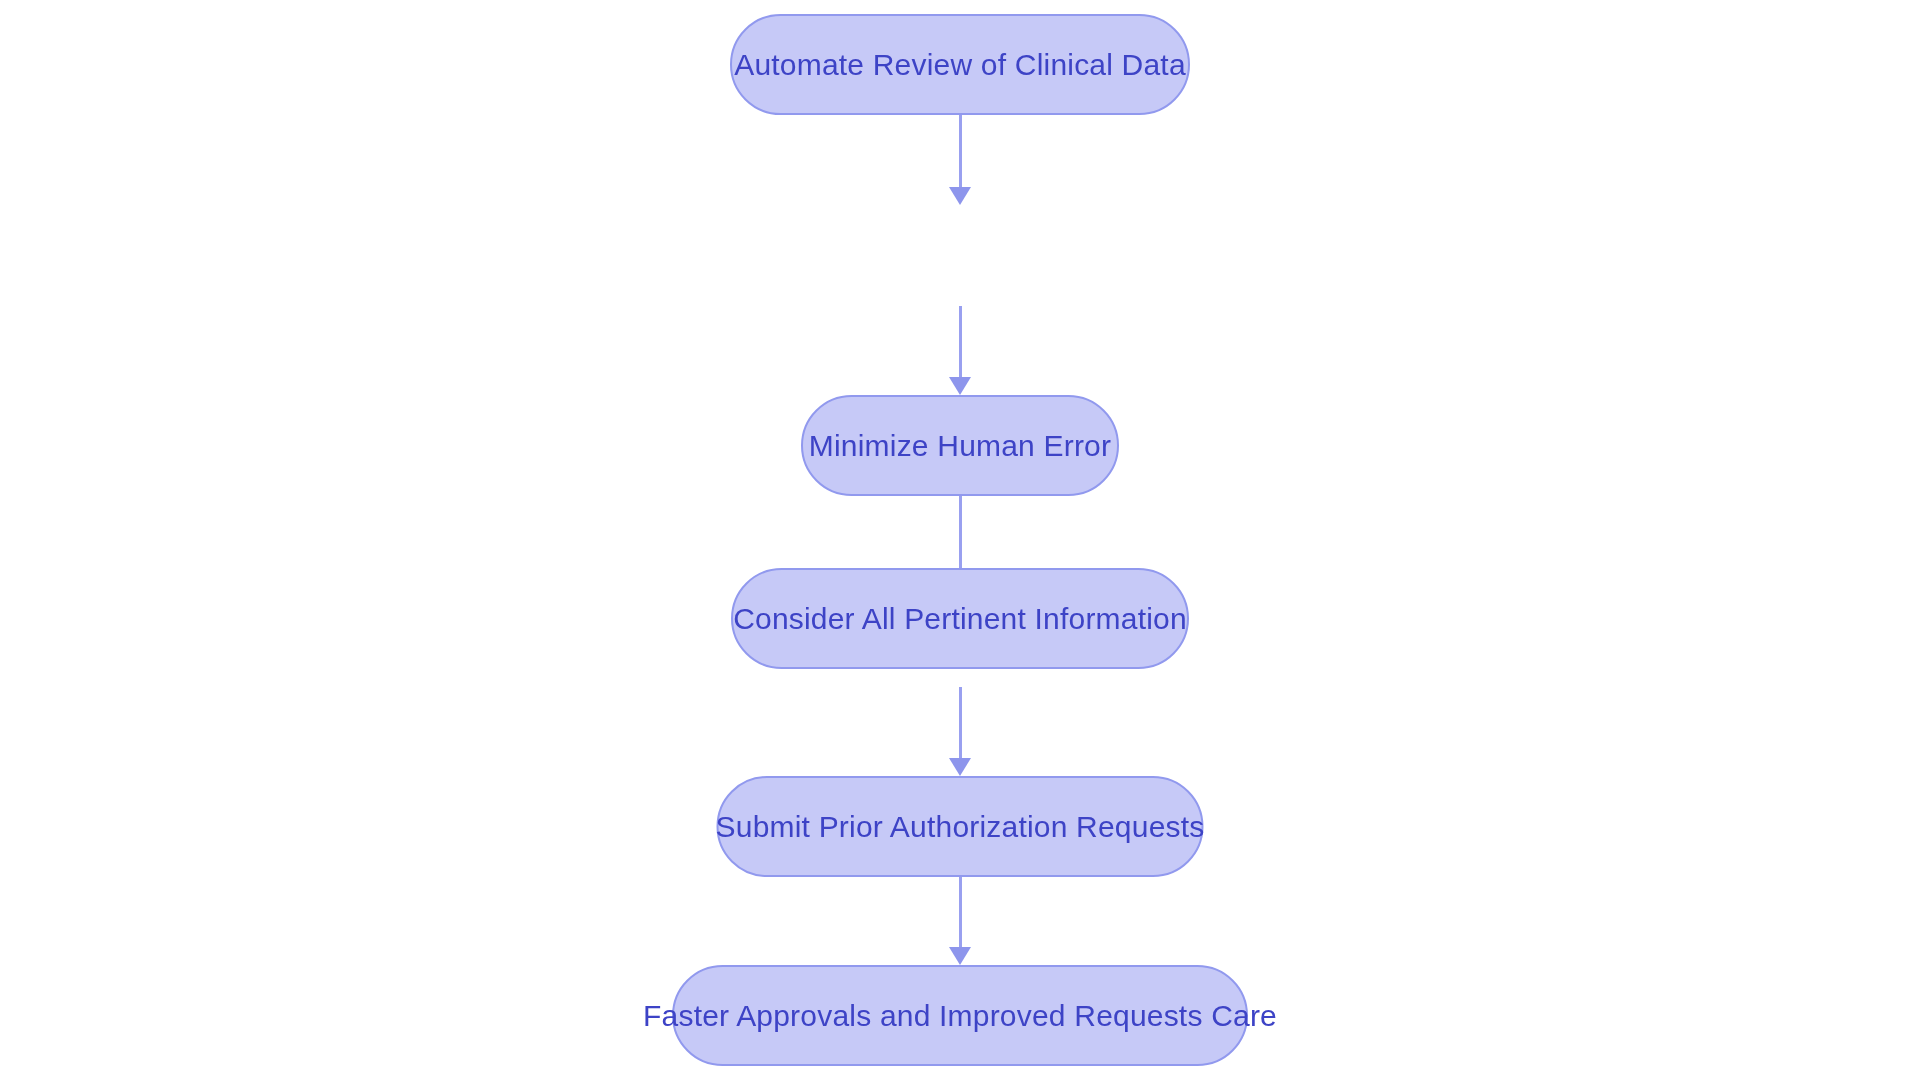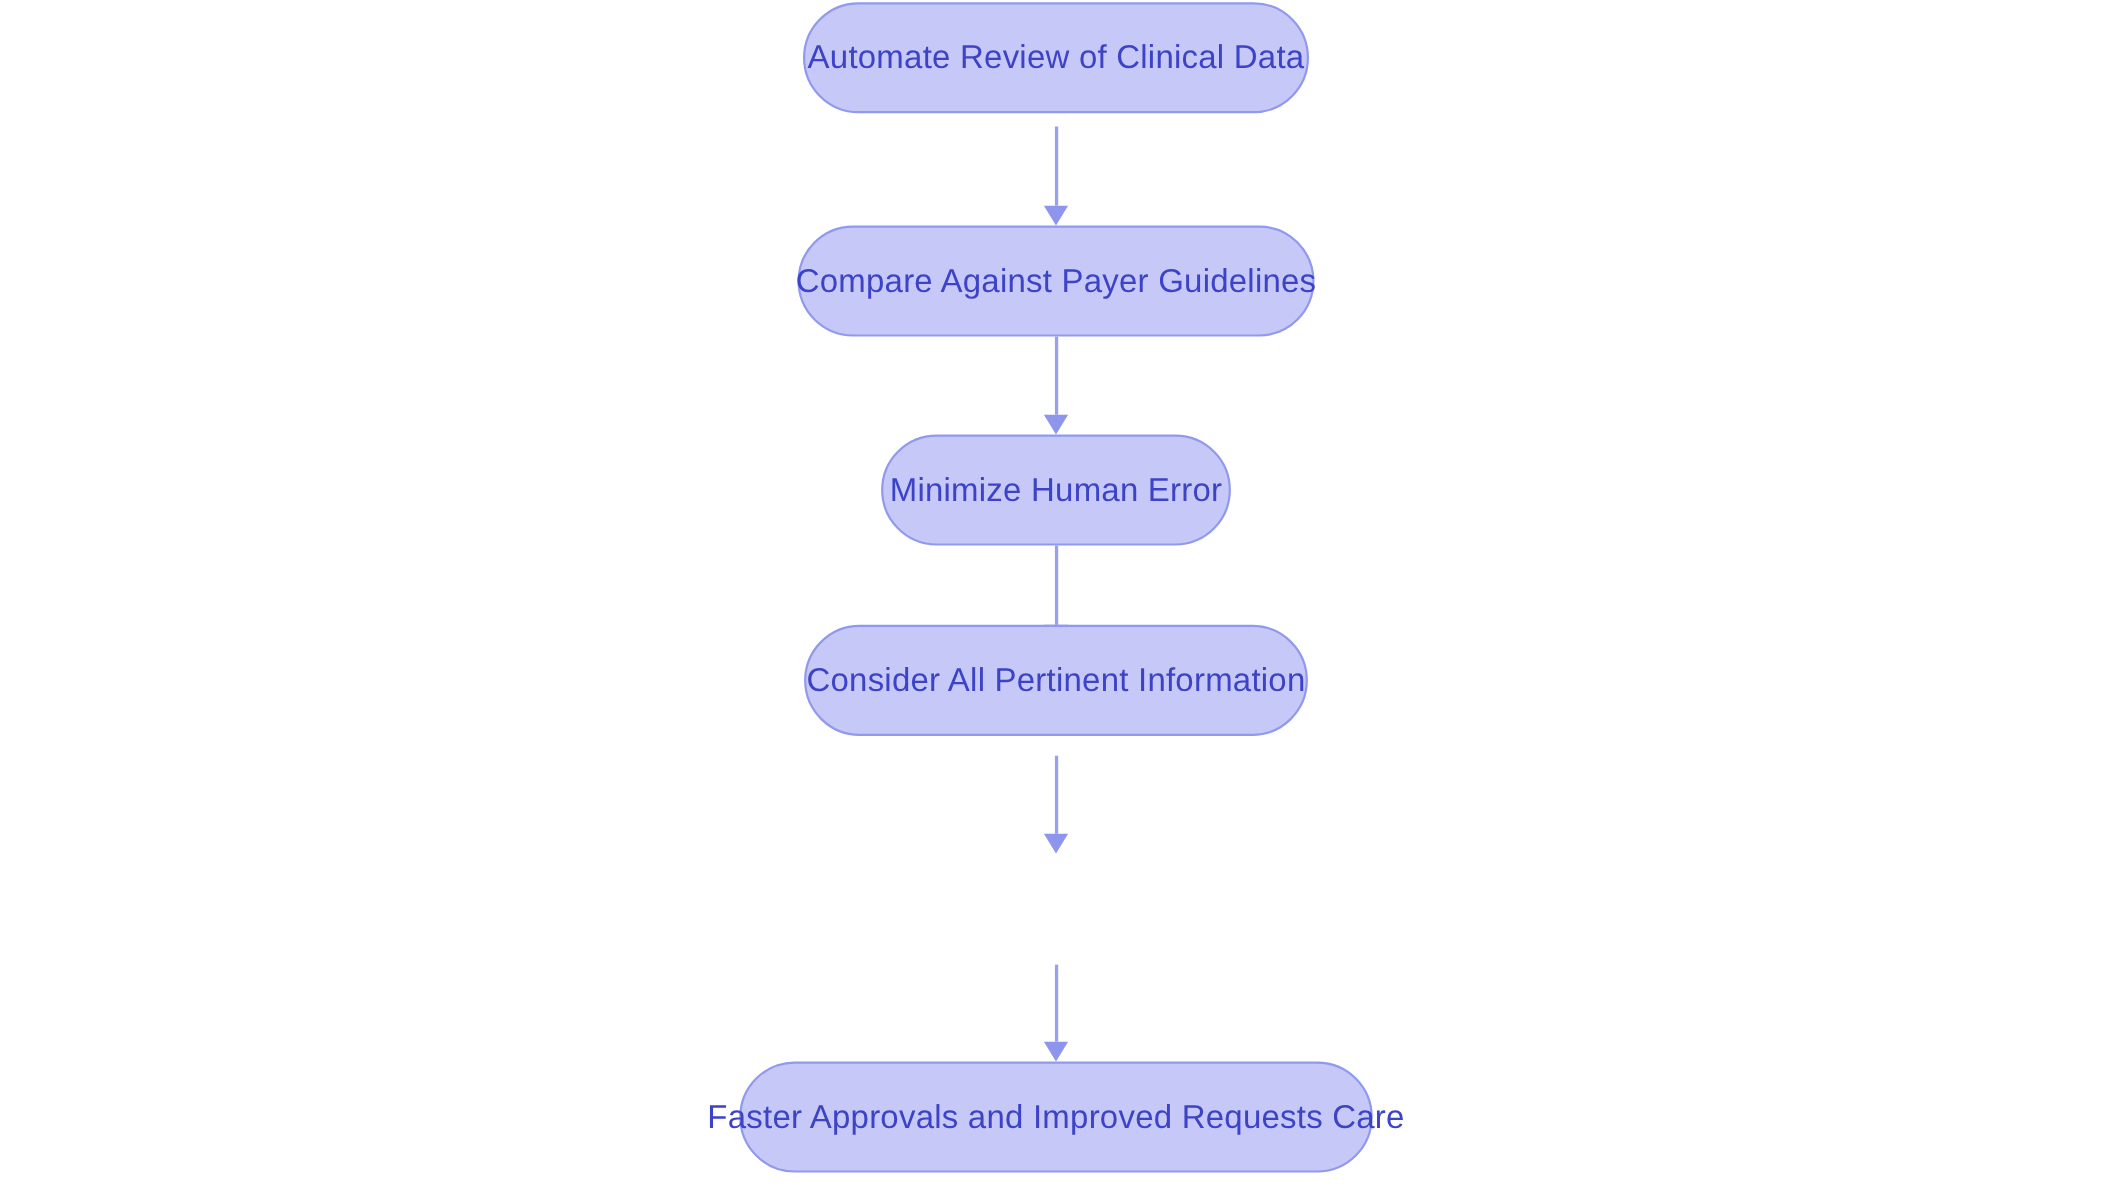--- a/index.html
+++ b/index.html
@@ -26,21 +26,21 @@
     border-radius: 50.5px;
     color: var(--node-text, #3d43c6);
     font-size: 30px;
     line-height: 1;
     display: flex;
     align-items: center;
     justify-content: center;
     white-space: nowrap;
     letter-spacing: 0.2px;
   }
-  .node-1 { top: 2px;  width: 460px; }
+  .node-1 { top: 14px;  width: 460px; }
   .node-2 { top: 205px; width: 470px; }
   .node-3 { top: 395px; width: 318px; text-align: right; }
   .node-4 { top: 568px; width: 458px; }
   .node-5 { top: 776px; width: 487px; }
   .node-6 { top: 965px; width: 576px; }
 
   .flow-arrow {
     position: absolute;
     left: 50%;
     transform: translateX(-50%);
@@ -73,23 +73,20 @@
 
   <div class="flow-node node-1">
     <span>Automate Review of Clinical Data</span>
   </div>
 
   <div class="flow-arrow arrow-1">
     <div class="shaft"></div>
     <div class="head"></div>
   </div>
 
-  <div class="flow-node node-2">
-    <span>Compare Against Payer Guidelines</span>
-  </div>
 
   <div class="flow-arrow arrow-2">
     <div class="shaft"></div>
     <div class="head"></div>
   </div>
 
   <div class="flow-node node-3">
     <span>Minimize Human Error</span>
   </div>
 
@@ -100,20 +97,23 @@
 
   <div class="flow-node node-4">
     <span>Consider All Pertinent Information</span>
   </div>
 
   <div class="flow-arrow arrow-4">
     <div class="shaft"></div>
     <div class="head"></div>
   </div>
 
+  <div class="flow-node node-5">
+    <span>Submit Prior Authorization Requests</span>
+  </div>
 
   <div class="flow-arrow arrow-5">
     <div class="shaft"></div>
     <div class="head"></div>
   </div>
 
   <div class="flow-node node-6">
     <span>Faster Approvals and Improved Requests Care</span>
   </div>
 

